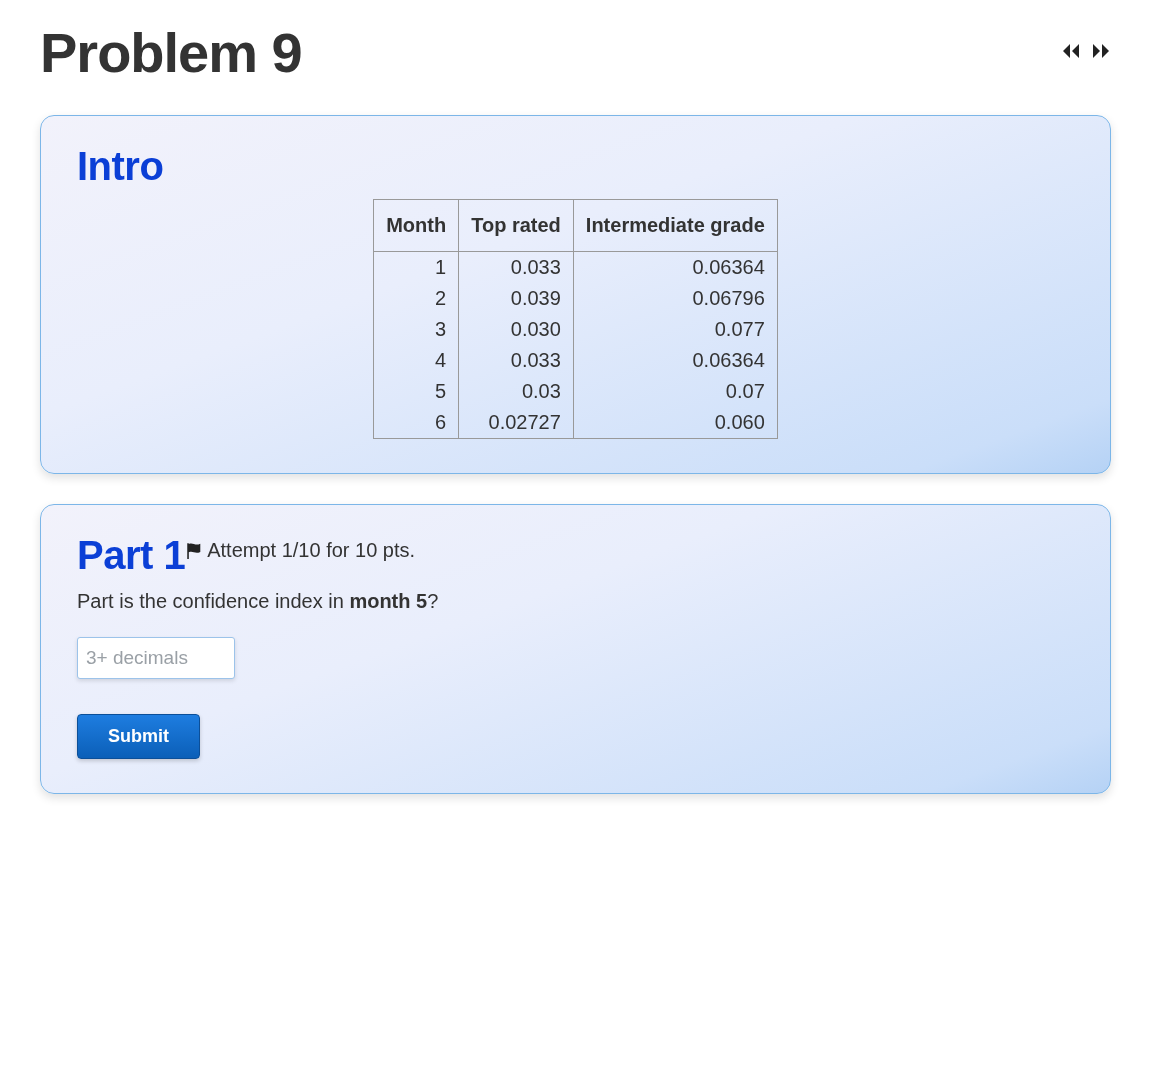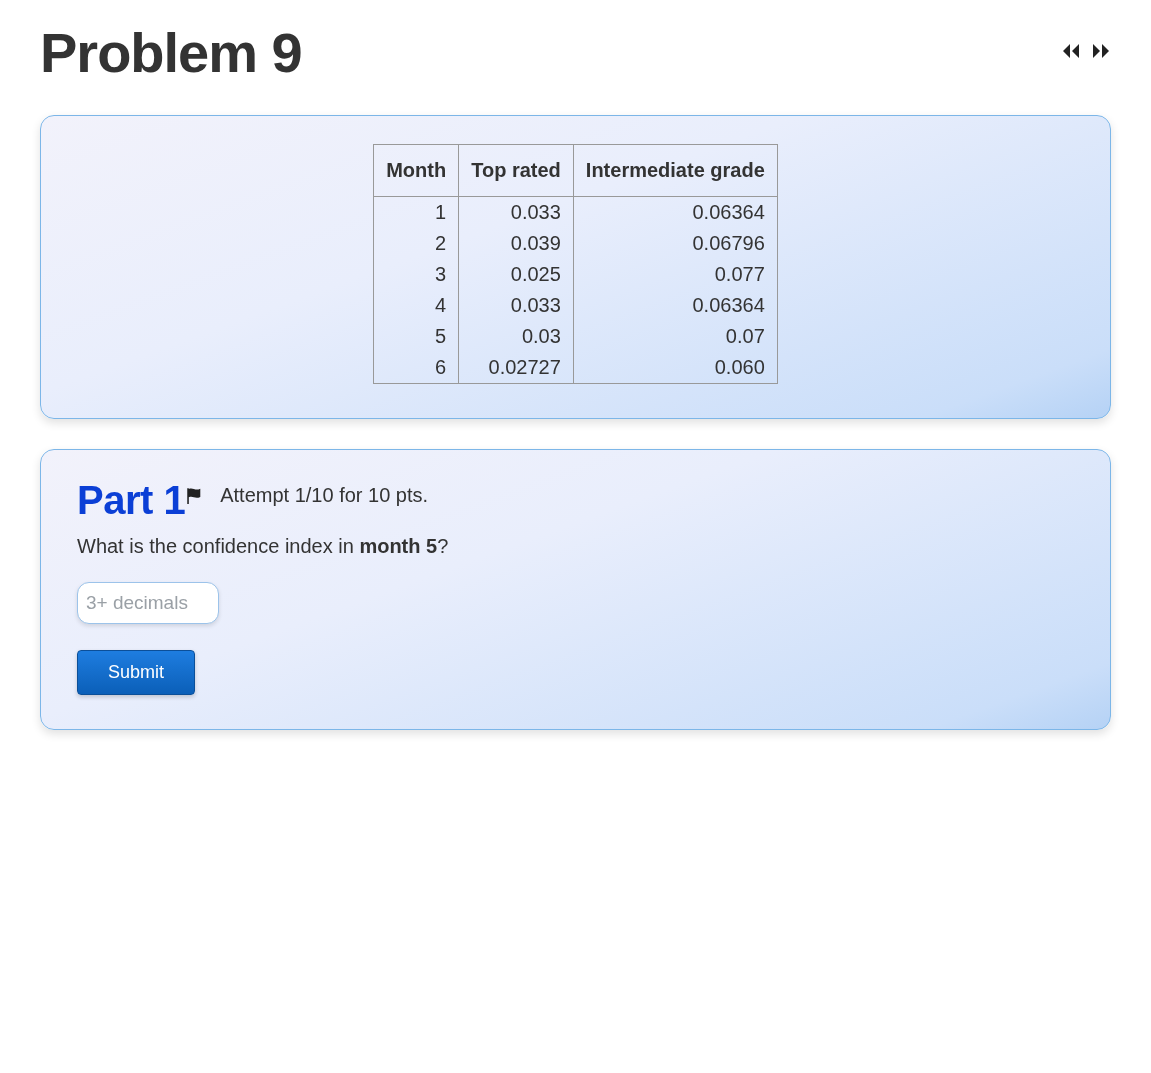--- a/index.html
+++ b/index.html
@@ -79,55 +79,56 @@
     border-bottom: 1px solid #999;
   }
   .part-header-row {
     display: flex;
     justify-content: flex-start;
     align-items: flex-start;
   }
   .attempt-box {
     display: flex;
     align-items: center;
-    gap: 17px;
+    gap: 4px;
     font-size: 20px;
     color: #333;
     padding-top: 6px;
   }
   .question-text {
     font-size: 20px;
     color: #333;
     margin: 2px 0 24px 0;
   }
   .question-text b { font-weight: 700; }
   .answer-input {
-    width: 142px;
+    width: 158px;
     height: 42px;
     font-size: 19px;
     padding: 20px 8px;
     border: 1px solid #9cc3ea;
-    border-radius: 12px;
+    border-radius: 3px;
     background: #ffffff;
     color: #333;
     outline: none;
     box-shadow: 0 2px 4px rgba(0,0,0,0.12);
   }
   .answer-input::placeholder { color:#9aa0a6; }
   .submit-btn {
     display: inline-block;
-    margin-top: 26px;
+    margin-top: 35px;
     padding: 11px 30px;
     font-size: 18px;
     color: #fff;
     background: linear-gradient(#1e7de0, #0b5fb8);
     border: 1px solid #0b4f99;
     border-radius: 4px;
     cursor: pointer;
     box-shadow: 0 2px 4px rgba(0,0,0,0.18);
+    font-weight: bold;
   }
   .flag-icon svg { width: 18px; height: 18px; fill: #222; display:block; }
 </style>
 </head>
 <body>
 
 <div class="header-row">
   <h1 class="page-title">Problem 9</h1>
   <div class="nav-arrows">
     <span>
@@ -139,20 +140,21 @@
     <span>
       <svg width="20" height="18" viewBox="0 0 20 18">
           <path d="M2 2 L9 9 L2 16 Z" fill="#222"></path>
           <path d="M11 2 L18 9 L11 16 Z" fill="#222"></path>
         </svg>
     </span>
   </div>
 </div>
 
 <div class="card">
+  <h2 class="section-title">Intro</h2>
   <div class="table-wrap">
     <table class="data-table">
       <thead>
         <tr>
           <th>Month</th>
           <th>Top rated</th>
           <th>Intermediate grade</th>
         </tr>
       </thead>
       <tbody>
@@ -161,21 +163,21 @@
           <td>0.033</td>
           <td>0.06364</td>
         </tr>
         <tr>
           <td>2</td>
           <td>0.039</td>
           <td>0.06796</td>
         </tr>
         <tr>
           <td>3</td>
-          <td>0.025</td>
+          <td>0.030</td>
           <td>0.077</td>
         </tr>
         <tr>
           <td>4</td>
           <td>0.033</td>
           <td>0.06364</td>
         </tr>
         <tr>
           <td>5</td>
           <td>0.03</td>
@@ -197,18 +199,18 @@
     <div class="attempt-box">
       <span class="flag-icon">
         <svg viewBox="0 0 16 16">
             <path d="M2 1 v14 h1.4 V9.2 C7 7.5 9 11 13.6 8.8 V1.6 C9 3.8 7 0.1 3.4 1.8 V1 Z"></path>
           </svg>
       </span>
       <span>Attempt 1/10 for 10 pts.</span>
     </div>
   </div>
   <p class="question-text">
-    <span>What is the confidence index in </span><b>month 5</b><span>?</span>
+    <span>Part is the confidence index in </span><b>month 5</b><span>?</span>
   </p>
   <input type="text" class="answer-input" placeholder="3+ decimals" style="">
   <br>
   <button class="submit-btn">Submit</button>
 </div>
 
 </body></html>

